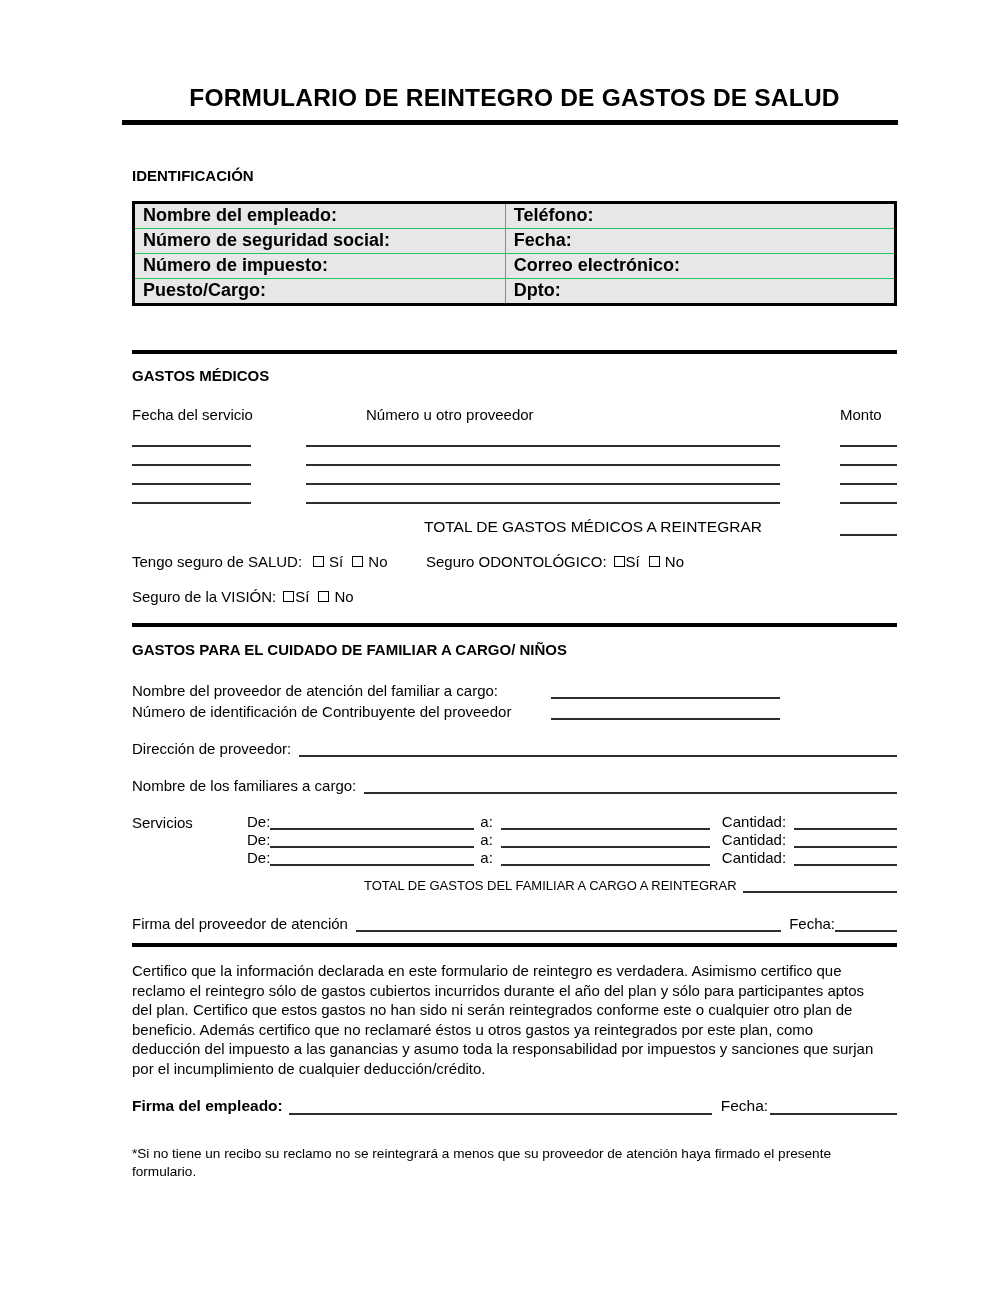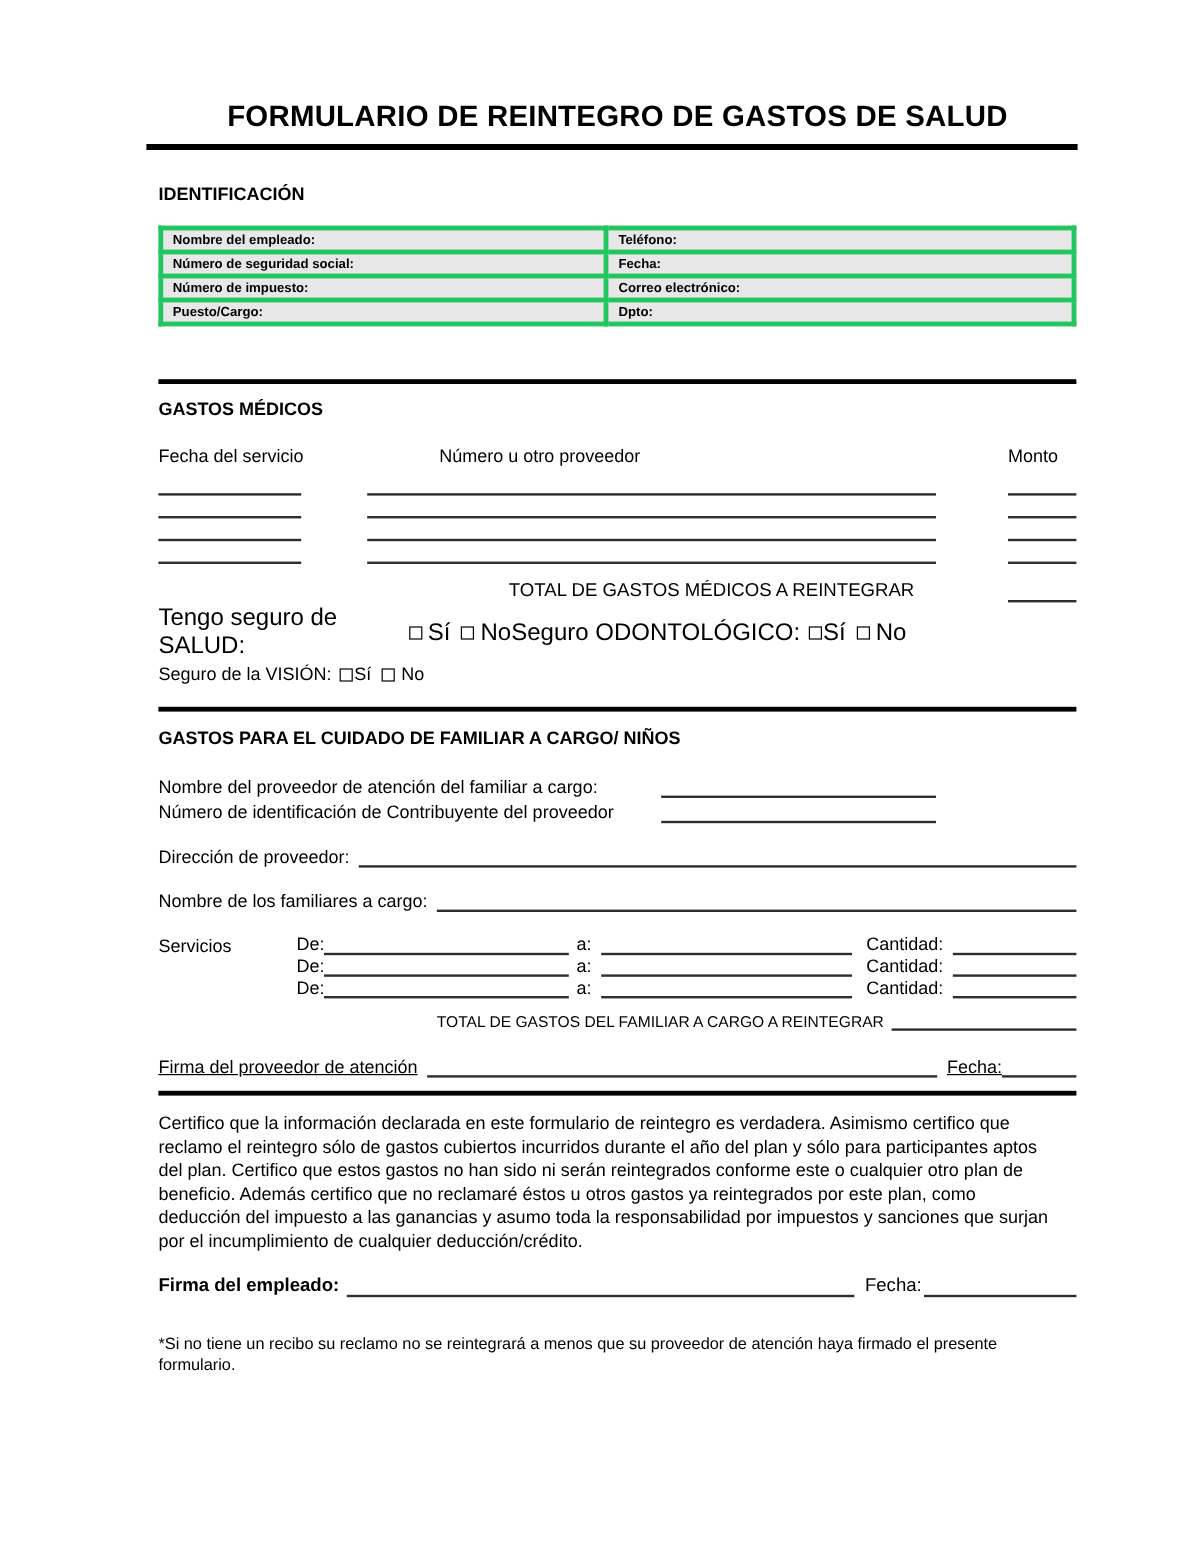--- a/index.html
+++ b/index.html
@@ -10,48 +10,48 @@
   }
   .content { position:absolute; left:132px; top:0; width:765px; }
 
   .title { margin-top:84px; text-align:center; font-size:24.5px; font-weight:700; letter-spacing:.2px; }
   .rule { background:#000; height:4px; width:765px; }
   .rule-title { margin-top:8px; height:5px; margin-left:-10px; width:776px; }
   .rule-sec2 { margin-top:44px; }
   .rule-sec3 { margin-top:17px; }
 
   .sec-heading { font-size:15px; font-weight:700; }
-  .h-ident { margin-top:29px; }
+  .h-ident { margin-top:42px; }
   .h-med { margin-top:13px; }
   .h-dep { margin-top:14px; }
 
   table.ident { margin-top:17px; width:765px; border-collapse:collapse; border:3px solid #000; }
   table.ident td {
-    border:4px solid #22c55e; background:#e7e7e7; font-size:11px; font-weight:700;
+    border:1px solid #22c55e; background:#e7e7e7; font-size:18px; font-weight:700;
     padding:1px 8px 2px 8px; height:20px; vertical-align:middle;
   }
   td.col-l { width:48.8%; }
 
   .exp-head { margin-top:22px; display:flex; font-size:15px; }
   .c-date { width:174px; }
   .c-prov { flex:1; padding-left:60px; }
   .c-amt { width:57px; margin-left:auto; }
 
   .bl { display:inline-block; border-bottom:2px solid #2e2e2e; height:16px; }
   .exp-row { display:flex; height:19px; align-items:flex-end; }
   .w-date { width:119px; }
   .w-prov { width:474px; margin-left:55px; }
   .w-amt  { width:57px;  margin-left:auto; }
   .exp-rows .exp-row:first-child { height:24px; }
 
   .total-row { margin-top:11px; display:flex; align-items:flex-end; font-size:15.5px; height:21px; }
   .total-med-label { margin-left:292px; }
   .total-dep-label { margin-left:232px; }
 
-  .ins-row1 { margin-top:15px; display:flex; align-items:center; font-size:20px; height:20px; }
+  .ins-row1 { margin-top:15px; display:flex; align-items:center; font-size:15px; height:20px; }
   .ins-row2 { margin-top:15px; display:flex; align-items:center; font-size:15px; height:20px; }
   .ins-g1 { width:294px; display:flex; align-items:center; }
   .ins-g2 { display:flex; align-items:center; }
   .cb { display:inline-block; width:11px; height:11px; border:1.6px solid #000; flex:0 0 auto; }
   .cb.sp  { margin:0 5px 0 9px; }   
   .cb.tight { margin:0 1px 0 7px; } 
   .cb.first-sp { margin-left:11px; }
   .yn { margin-right:0; }
 
   .dep-row { display:flex; align-items:flex-end; font-size:15px; height:21px; }
@@ -68,21 +68,21 @@
   .svc-row { display:flex; align-items:flex-end; height:18px; }
   .de-line { width:204px; }
   .lbl-a { margin-left:6px; }
   .a-line { width:209px; margin-left:8px; }
   .lbl-cant { margin-left:12px; }
   .cant-line { flex:1; margin-left:8px; }
 
   .total-dep-row { margin-top:6px; display:flex; align-items:flex-end; font-size:13px; height:21px; }
   .tiny-line { flex:1; margin-left:6px; }
 
-  .sig-prov-row { margin-top:17px; display:flex; align-items:flex-end; font-size:15px; height:22px;text-decoration:underline; }
+  .sig-prov-row { margin-top:17px; display:flex; align-items:flex-end; font-size:15px; height:22px; }
   .sig-prov-line { flex:1; margin:0 8px; }
   .fecha-sm-line { width:62px; }
 
   .rule-sig { margin-top:11px; }
 
   .cert { margin-top:14px; width:752px; font-size:15px; line-height:19.5px; }
 
   .sig-emp-row { margin-top:14px; display:flex; align-items:flex-end; font-size:15.5px; height:23px; }
   .sig-emp-label { font-weight:700; }
   .sig-emp-line { width:423px; margin-left:6px; }

